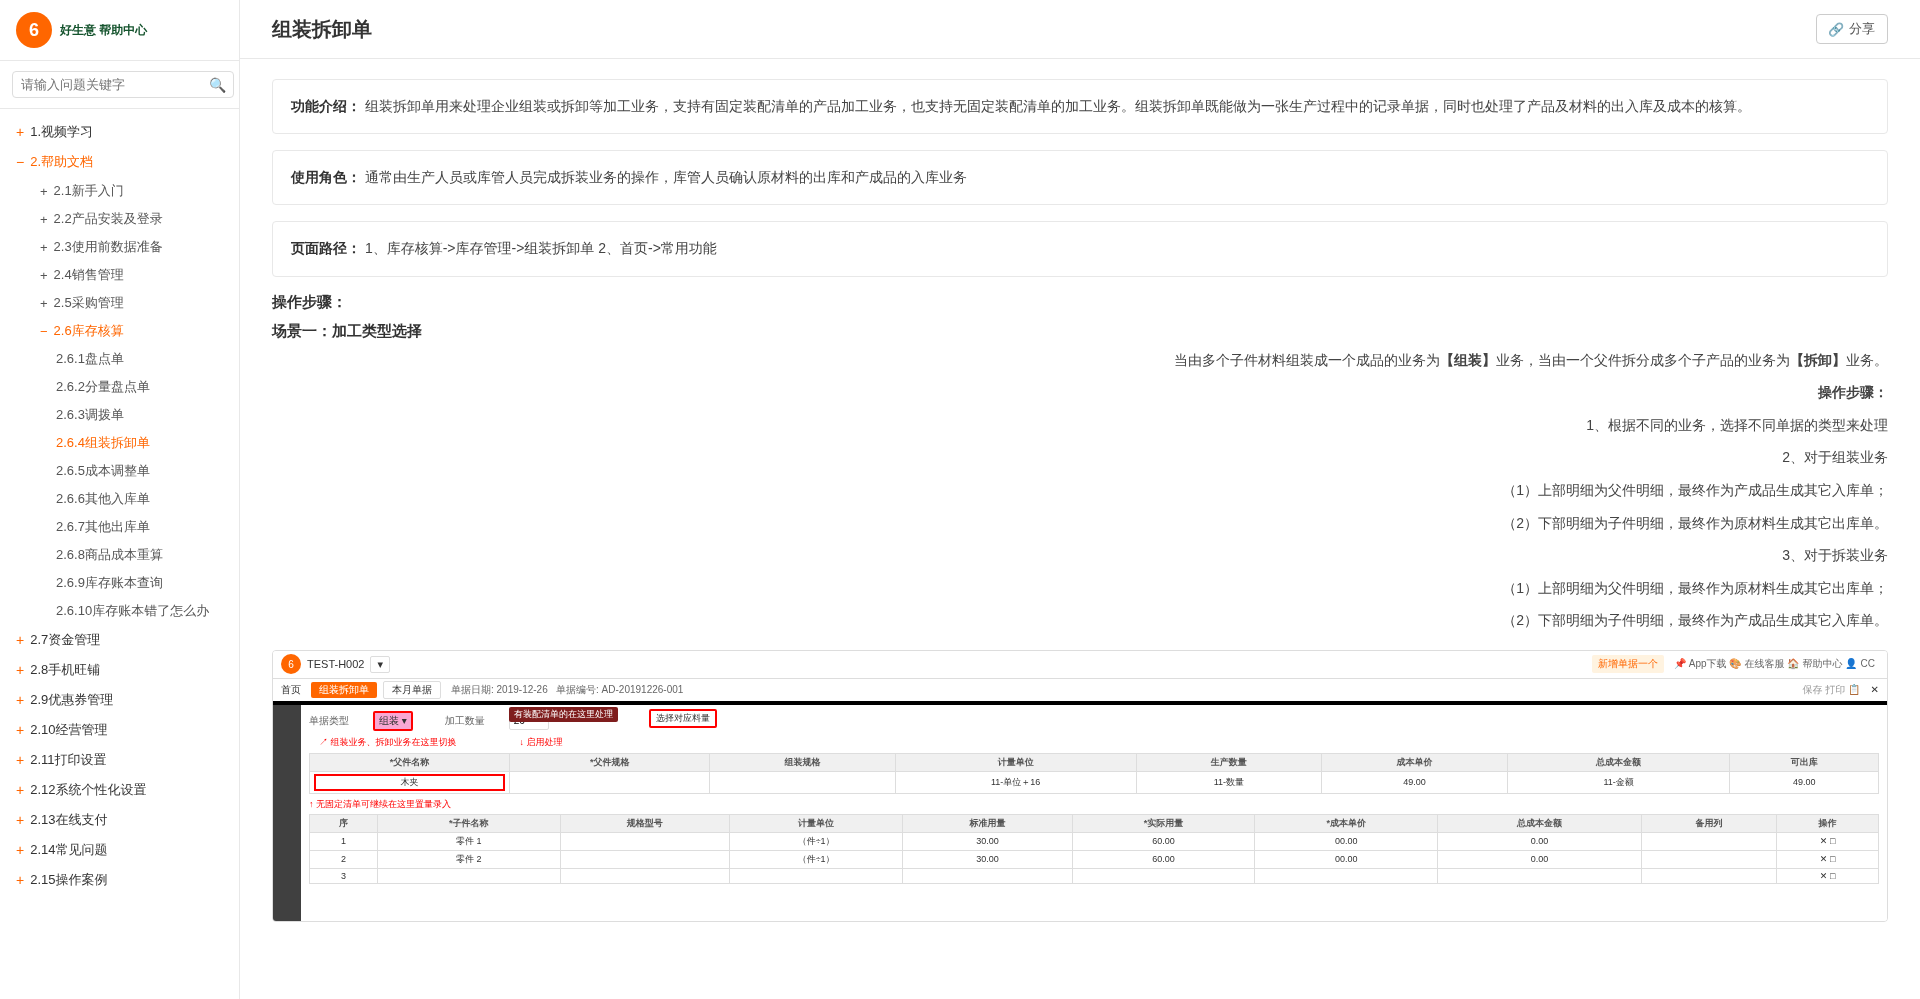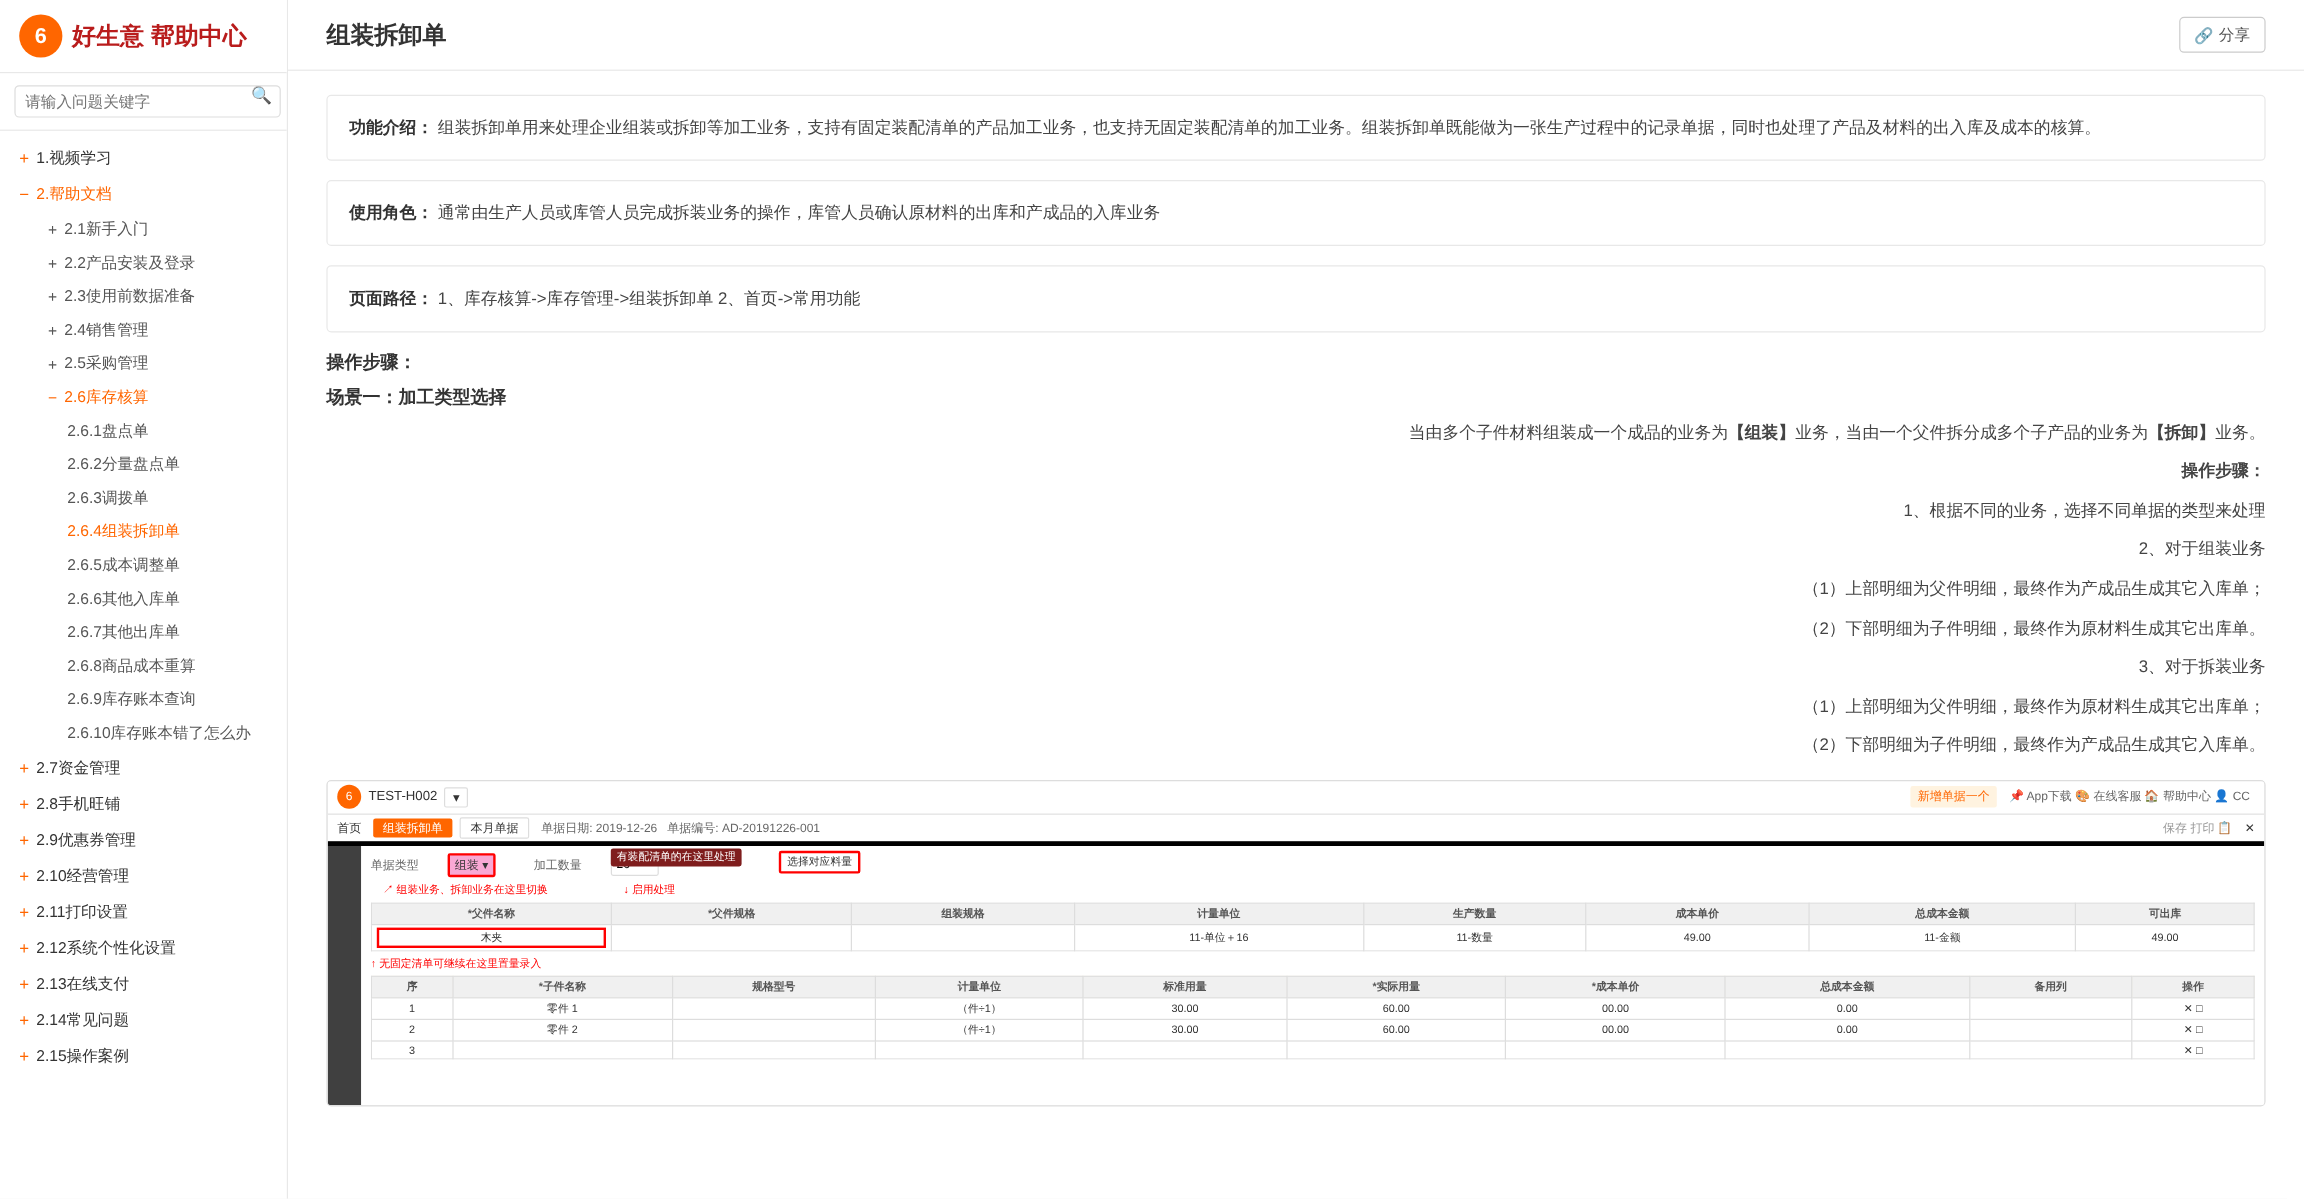--- a/index.html
+++ b/index.html
@@ -23,25 +23,25 @@
       border-bottom: 1px solid #e8e8e8;
     }
     .logo-circle {
       width: 36px; height: 36px;
       background: #f60;
       border-radius: 50%;
       display: flex; align-items: center; justify-content: center;
       color: #fff; font-size: 18px; font-weight: bold;
       margin-right: 8px;
     }
-    .logo-title { font-size: 20px; font-weight: bold; color: #b91c1c; }
+    .logo-title { font-size: 12px; font-weight: bold; color: #14532d; }
     .search-box {
       padding: 10px 12px;
       border-bottom: 1px solid #e8e8e8;
-      display: flex; align-items: flex-start;
+      display: flex; align-items: center;
     }
     .search-box input {
       flex: 1; border: 1px solid #ddd; border-radius: 4px; padding: 5px 8px;
       font-size: 13px; outline: none; color: #999;
     }
     .search-box .search-icon { color: #999; margin-left: -24px; font-size: 14px; cursor: pointer; }
     .sidebar-nav { overflow-y: auto; flex: 1; padding: 8px 0; }
     .nav-section {
       padding: 6px 16px;
       font-size: 13px;

